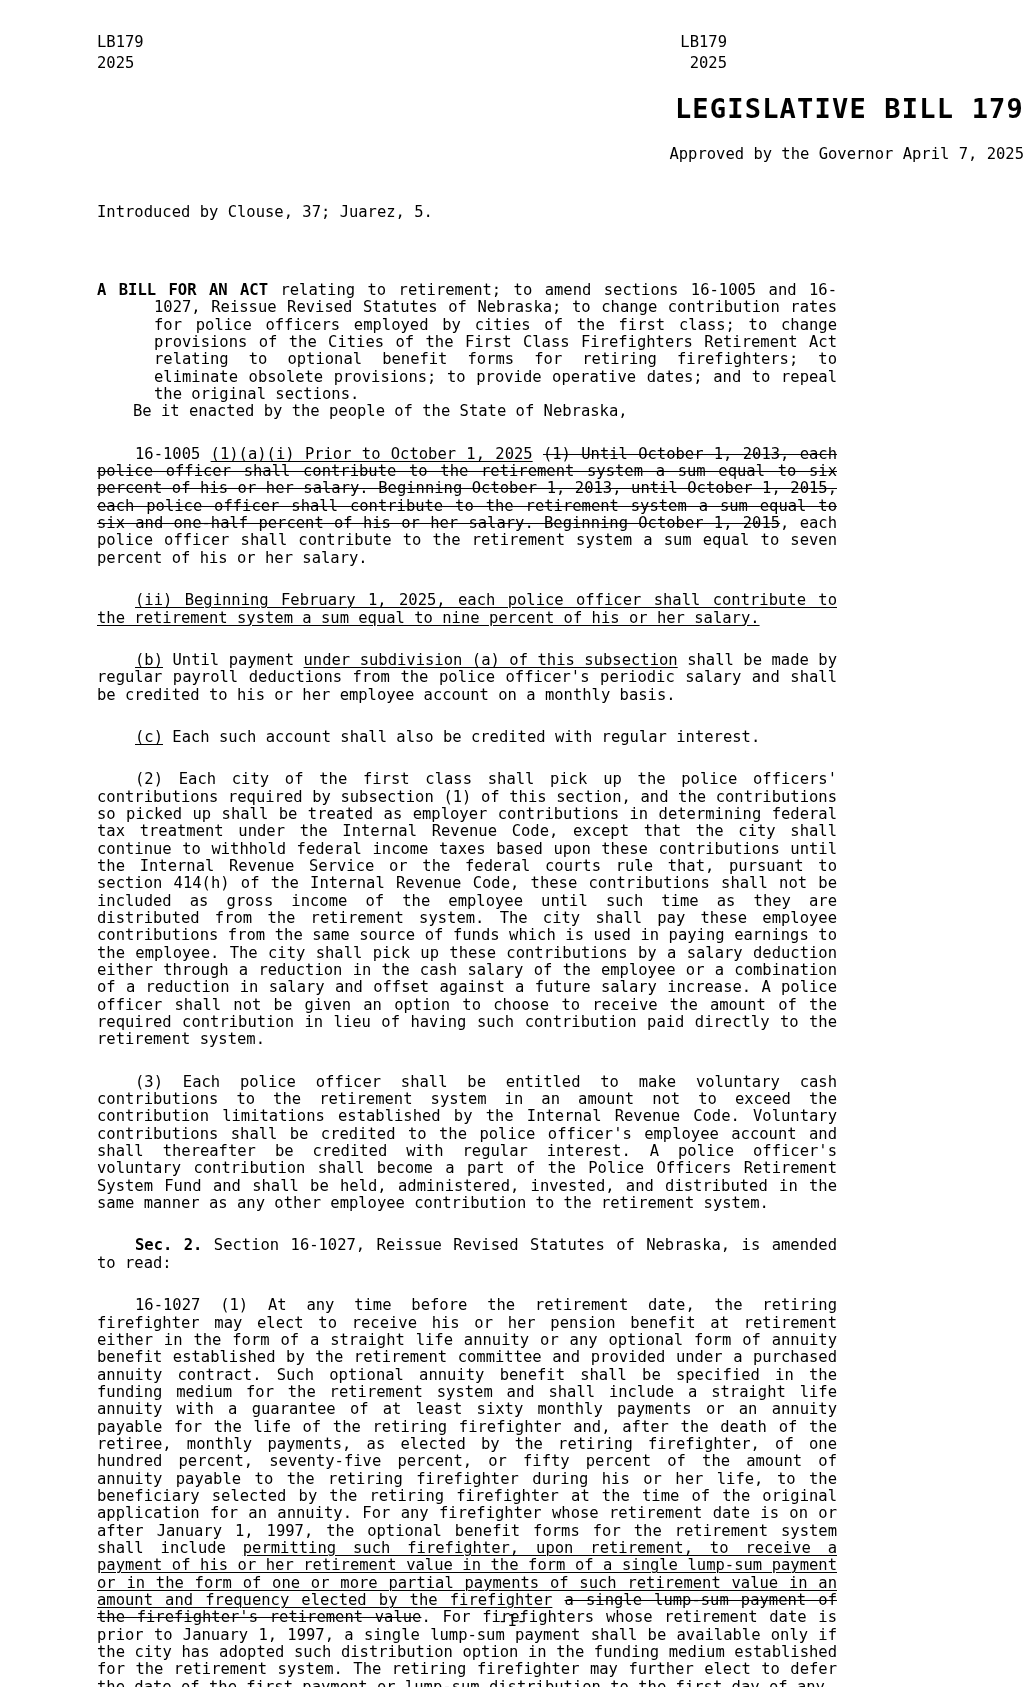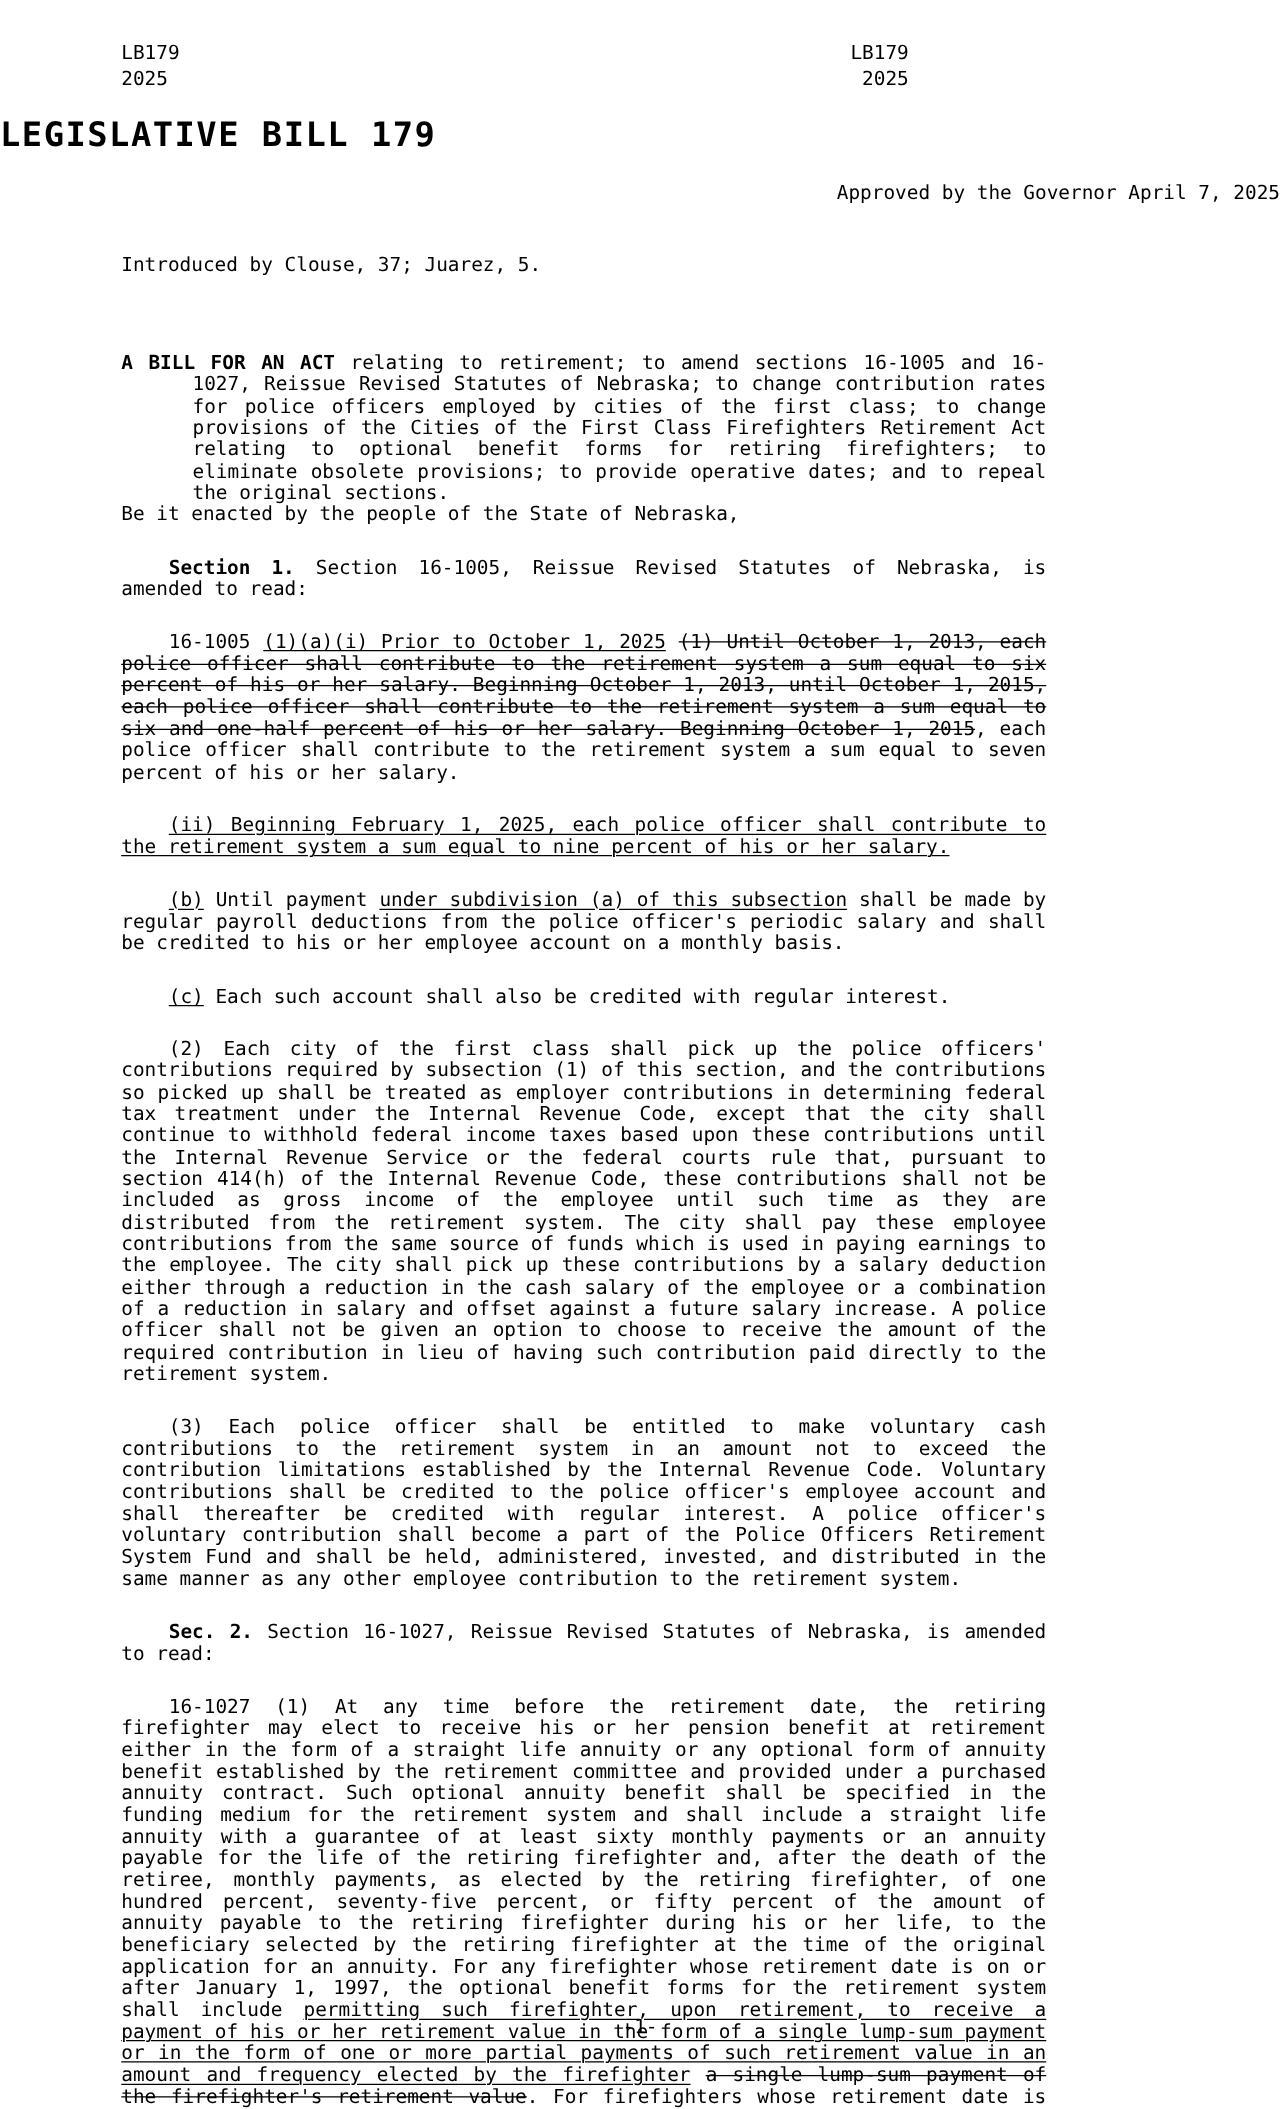--- a/index.html
+++ b/index.html
@@ -34,21 +34,21 @@
     letter-spacing: 0px;
   }
   .rh-col { display: flex; flex-direction: column; }
   .rh-col.right { text-align: right; }
 
   .bill-title {
     position: absolute;
     top: 93px;
     left: 0;
     width: 1024px;
-    text-align: left;
+    text-align: right;
     font-size: 27px;
     font-weight: bold;
     letter-spacing: 1.2px;
   }
   .approved {
     position: absolute;
     top: 145px;
     left: 0;
     width: 1024px;
     text-align: right;
@@ -70,21 +70,21 @@
     line-height: 17.35px;
   }
 
   p {
     margin: 0;
     text-align: justify;
     text-justify: inter-word;
     white-space: normal;
   }
   p.just { text-align: justify; margin-top: 25px; }
-  p.last-left { text-align: left; }
+  p.last-left { text-align: left; margin-left: 36px; }
 
   .hang {
     padding-left: 57px;
     text-indent: -57px;
   }
   .indent-first { text-indent: 38px; }
 
   b, .bold { font-weight: bold; }
 
   .ins {
@@ -127,21 +127,20 @@
   <div class="approved">Approved by the Governor April 7, 2025</div>
 
   <div class="introduced">Introduced by Clouse, 37; Juarez, 5.</div>
 
   <div class="body-block">
     <p class="just hang">
       <b>A BILL FOR AN ACT</b><span> relating to retirement; to amend sections 16-1005 and 16-1027, Reissue Revised Statutes of Nebraska; to change contribution rates for police officers employed by cities of the first class; to change provisions of the Cities of the First Class Firefighters Retirement Act relating to optional benefit forms for retiring firefighters; to eliminate obsolete provisions; to provide operative dates; and to repeal the original sections.</span>
     </p>
     <p class="last-left">Be it enacted by the people of the State of Nebraska,</p>
     <div id="sections-container">
-        <p class="just indent-first"><b>Section 1.</b><span> Section 16-1005, Reissue Revised Statutes of Nebraska, is amended to read:</span></p>
         <p class="just indent-first"><span>16-1005 </span><span class="ins">(1)(a)(i) Prior to October 1, 2025</span><span> </span><span class="del">(1) Until October 1, 2013, each police officer shall contribute to the retirement system a sum equal to six percent of his or her salary. Beginning October 1, 2013, until October 1, 2015, each police officer shall contribute to the retirement system a sum equal to six and one-half percent of his or her salary. Beginning October 1, 2015</span><span>, each police officer shall contribute to the retirement system a sum equal to seven percent of his or her salary.</span></p>
         <p class="just indent-first"><span class="ins">(ii) Beginning February 1, 2025, each police officer shall contribute to the retirement system a sum equal to nine percent of his or her salary.</span></p>
         <p class="just indent-first"><span class="ins">(b)</span><span> Until payment </span><span class="ins">under subdivision (a) of this subsection</span><span> shall be made by regular payroll deductions from the police officer's periodic salary and shall be credited to his or her employee account on a monthly basis.</span></p>
         <p class="just indent-first"><span class="ins">(c)</span><span> Each such account shall also be credited with regular interest.</span></p>
         <p class="just indent-first"><span>(2) Each city of the first class shall pick up the police officers' contributions required by subsection (1) of this section, and the contributions so picked up shall be treated as employer contributions in determining federal tax treatment under the Internal Revenue Code, except that the city shall continue to withhold federal income taxes based upon these contributions until the Internal Revenue Service or the federal courts rule that, pursuant to section 414(h) of the Internal Revenue Code, these contributions shall not be included as gross income of the employee until such time as they are distributed from the retirement system. The city shall pay these employee contributions from the same source of funds which is used in paying earnings to the employee. The city shall pick up these contributions by a salary deduction either through a reduction in the cash salary of the employee or a combination of a reduction in salary and offset against a future salary increase. A police officer shall not be given an option to choose to receive the amount of the required contribution in lieu of having such contribution paid directly to the retirement system.</span></p>
         <p class="just indent-first"><span>(3) Each police officer shall be entitled to make voluntary cash contributions to the retirement system in an amount not to exceed the contribution limitations established by the Internal Revenue Code. Voluntary contributions shall be credited to the police officer's employee account and shall thereafter be credited with regular interest. A police officer's voluntary contribution shall become a part of the Police Officers Retirement System Fund and shall be held, administered, invested, and distributed in the same manner as any other employee contribution to the retirement system.</span></p>
         <p class="just indent-first"><b>Sec. 2.</b><span> Section 16-1027, Reissue Revised Statutes of Nebraska, is amended to read:</span></p>
         <p class="just indent-first"><span>16-1027 (1) At any time before the retirement date, the retiring firefighter may elect to receive his or her pension benefit at retirement either in the form of a straight life annuity or any optional form of annuity benefit established by the retirement committee and provided under a purchased annuity contract. Such optional annuity benefit shall be specified in the funding medium for the retirement system and shall include a straight life annuity with a guarantee of at least sixty monthly payments or an annuity payable for the life of the retiring firefighter and, after the death of the retiree, monthly payments, as elected by the retiring firefighter, of one hundred percent, seventy-five percent, or fifty percent of the amount of annuity payable to the retiring firefighter during his or her life, to the beneficiary selected by the retiring firefighter at the time of the original application for an annuity. For any firefighter whose retirement date is on or after January 1, 1997, the optional benefit forms for the retirement system shall include </span><span class="ins">permitting such firefighter, upon retirement, to receive a payment of his or her retirement value in the form of a single lump-sum payment or in the form of one or more partial payments of such retirement value in an amount and frequency elected by the firefighter</span><span> </span><span class="del">a single lump-sum payment of the firefighter's retirement value</span><span>. For firefighters whose retirement date is prior to January 1, 1997, a single lump-sum payment shall be available only if the city has adopted such distribution option in the funding medium established for the retirement system. The retiring firefighter may further elect to defer the date of the first payment or lump-sum distribution to the first day of any</span></p>
       </div>
   </div>

